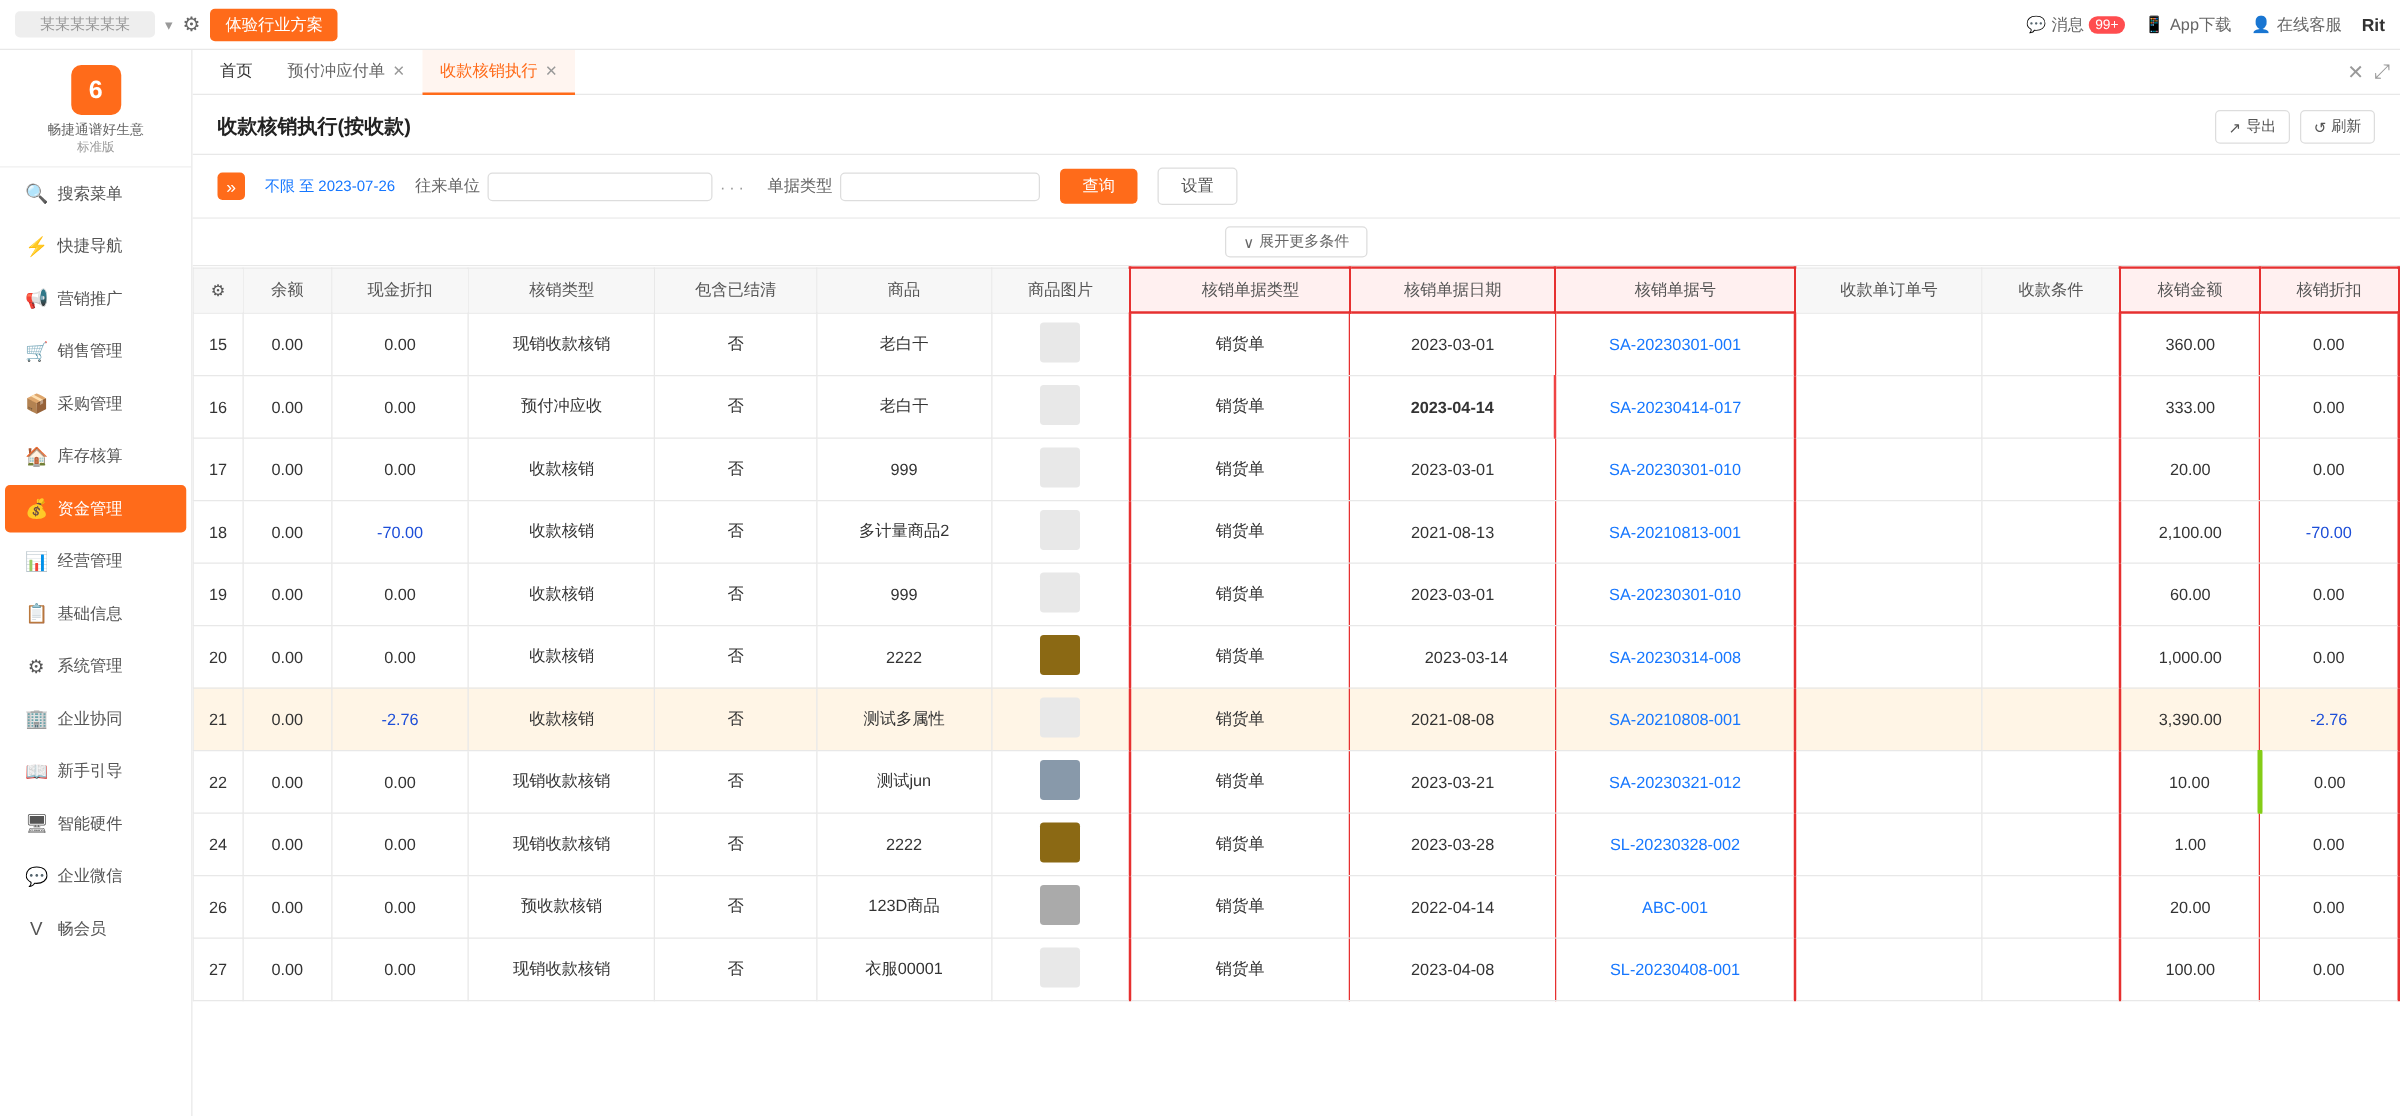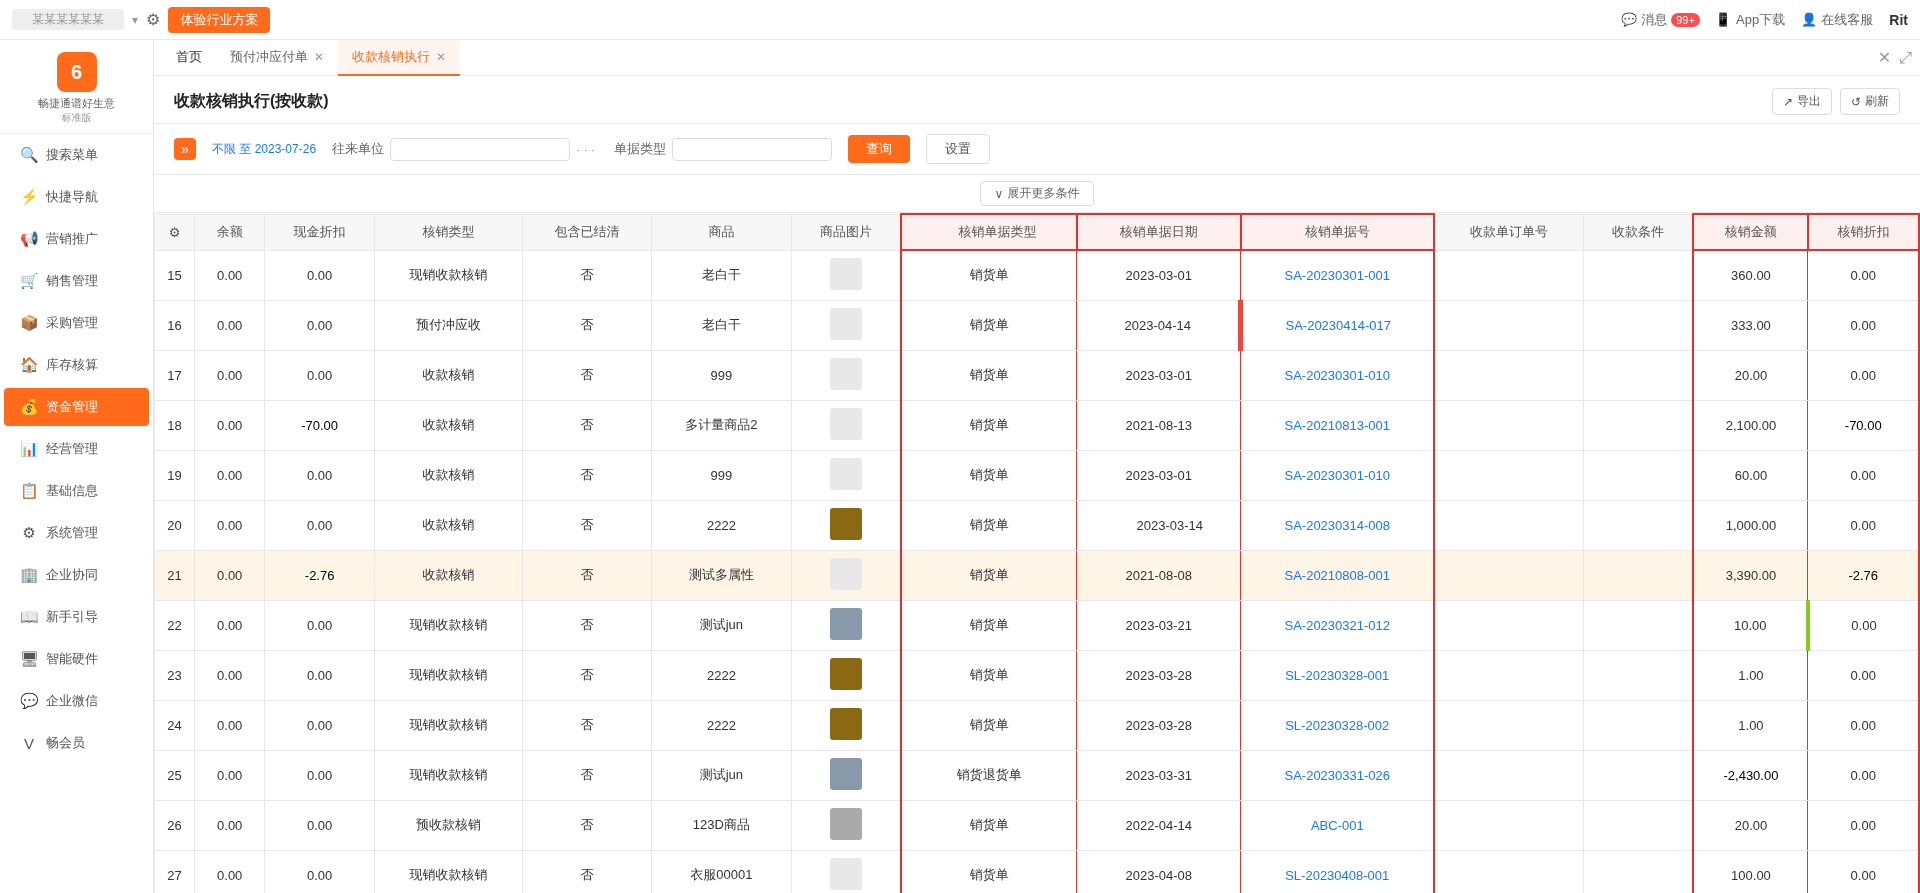--- a/index.html
+++ b/index.html
@@ -264,21 +264,21 @@
       z-index: 2;
     }
     td {
       border: 1px solid #e8e8e8;
       padding: 7px 10px;
       text-align: center;
       color: #333;
       white-space: nowrap;
     }
     tr.highlighted td { background: #fff5e6; margin-left: 12px; }
-    .red-text { color: #000000; }
+    .red-text { color: #1d4ed8; }
     .link-text { color: #1677ff; text-decoration: none; cursor: pointer; }
 
     
     .img-placeholder {
       width: 32px;
       height: 32px;
       background: #e8e8e8;
       display: inline-flex;
       align-items: center;
       justify-content: center;
@@ -488,21 +488,21 @@
     </tr>
             <tr>
       <td>16</td>
       <td>0.00</td>
       <td class="">0.00</td>
       <td>预付冲应收</td>
       <td>否</td>
       <td>老白干</td>
       <td style="text-align:center;"><div class="img-placeholder"></div></td>
       <td style="border-left:2px solid #e63030; border-right:1px solid #e63030;">销货单</td>
-      <td style="border-left:1px solid #e63030; border-right:5px solid #ef4444;">2023-04-14</td>
+      <td style="border-left:1px solid #e63030; border-right:2px solid #ef4444;font-weight:bold;">2023-04-14</td>
       <td style="border-left:1px solid #e63030; border-right:2px solid #e63030;"><span class="link-text">SA-20230414-017</span></td>
       <td></td>
       <td></td>
       <td style="border-left:2px solid #e63030; border-right:1px solid #e63030;" class="">333.00</td>
       <td style="border-left:1px solid #e63030; border-right:2px solid #e63030;" class="">0.00</td>
     </tr>
             <tr>
       <td>17</td>
       <td>0.00</td>
       <td class="">0.00</td>
@@ -592,65 +592,33 @@
       <td style="text-align:center;"><div class="img-placeholder" style="background:#8899aa;"></div></td>
       <td style="border-left:2px solid #e63030; border-right:1px solid #e63030;">销货单</td>
       <td style="border-left:1px solid #e63030; border-right:1px solid #e63030;">2023-03-21</td>
       <td style="border-left:1px solid #e63030; border-right:2px solid #e63030;"><span class="link-text">SA-20230321-012</span></td>
       <td></td>
       <td></td>
       <td style="border-left:2px solid #e63030; border-right:4px solid #84cc16;margin-top:44px;" class="">10.00</td>
       <td style="border-left:1px solid #e63030; border-right:2px solid #e63030;" class="">0.00</td>
     </tr>
             <tr>
-      <td>23</td>
+      <td>24</td>
       <td>0.00</td>
       <td class="">0.00</td>
       <td>现销收款核销</td>
       <td>否</td>
       <td>2222</td>
       <td style="text-align:center;"><div class="img-placeholder colored"></div></td>
       <td style="border-left:2px solid #e63030; border-right:1px solid #e63030;">销货单</td>
       <td style="border-left:1px solid #e63030; border-right:1px solid #e63030;">2023-03-28</td>
-      <td style="border-left:1px solid #e63030; border-right:2px solid #e63030;"><span class="link-text">SL-20230328-001</span></td>
+      <td style="border-left:1px solid #e63030; border-right:2px solid #e63030;"><span class="link-text">SL-20230328-002</span></td>
       <td></td>
       <td></td>
       <td style="border-left:2px solid #e63030; border-right:1px solid #e63030;" class="">1.00</td>
-      <td style="border-left:1px solid #e63030; border-right:2px solid #e63030;" class="">0.00</td>
-    </tr>
-            <tr>
-      <td>24</td>
-      <td>0.00</td>
-      <td class="">0.00</td>
-      <td>现销收款核销</td>
-      <td>否</td>
-      <td>2222</td>
-      <td style="text-align:center;"><div class="img-placeholder colored"></div></td>
-      <td style="border-left:2px solid #e63030; border-right:1px solid #e63030;">销货单</td>
-      <td style="border-left:1px solid #e63030; border-right:1px solid #e63030;">2023-03-28</td>
-      <td style="border-left:1px solid #e63030; border-right:2px solid #e63030;"><span class="link-text">SL-20230328-002</span></td>
-      <td></td>
-      <td></td>
-      <td style="border-left:2px solid #e63030; border-right:1px solid #e63030;" class="">1.00</td>
-      <td style="border-left:1px solid #e63030; border-right:2px solid #e63030;" class="">0.00</td>
-    </tr>
-            <tr>
-      <td>25</td>
-      <td>0.00</td>
-      <td class="">0.00</td>
-      <td>现销收款核销</td>
-      <td>否</td>
-      <td>测试jun</td>
-      <td style="text-align:center;"><div class="img-placeholder" style="background:#8899aa;"></div></td>
-      <td style="border-left:2px solid #e63030; border-right:1px solid #e63030;">销货退货单</td>
-      <td style="border-left:1px solid #e63030; border-right:1px solid #e63030;">2023-03-31</td>
-      <td style="border-left:1px solid #e63030; border-right:2px solid #e63030;"><span class="link-text">SA-20230331-026</span></td>
-      <td></td>
-      <td></td>
-      <td style="border-left:2px solid #e63030; border-right:1px solid #e63030;" class="red-text">-2,430.00</td>
       <td style="border-left:1px solid #e63030; border-right:2px solid #e63030;" class="">0.00</td>
     </tr>
             <tr>
       <td>26</td>
       <td>0.00</td>
       <td class="">0.00</td>
       <td>预收款核销</td>
       <td>否</td>
       <td>123D商品</td>
       <td style="text-align:center;"><div class="img-placeholder" style="background:#aaaaaa;"></div></td>

